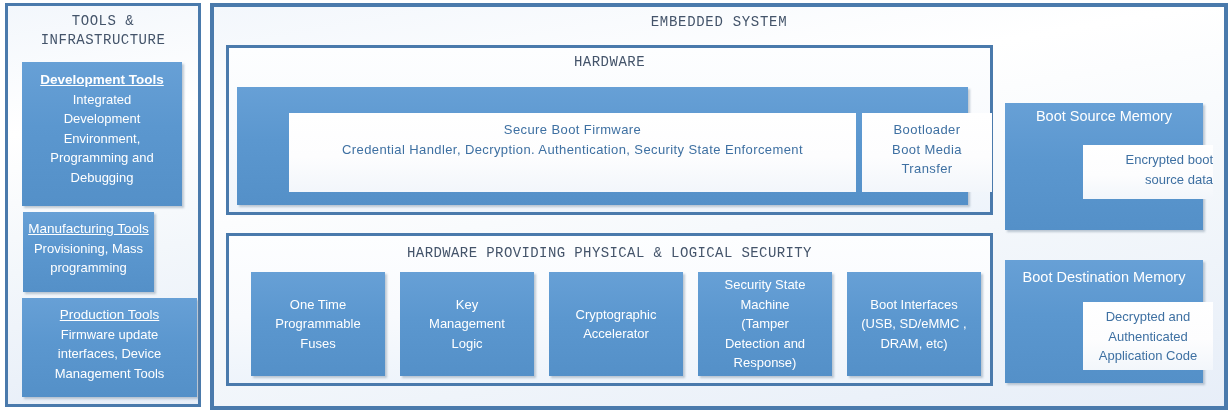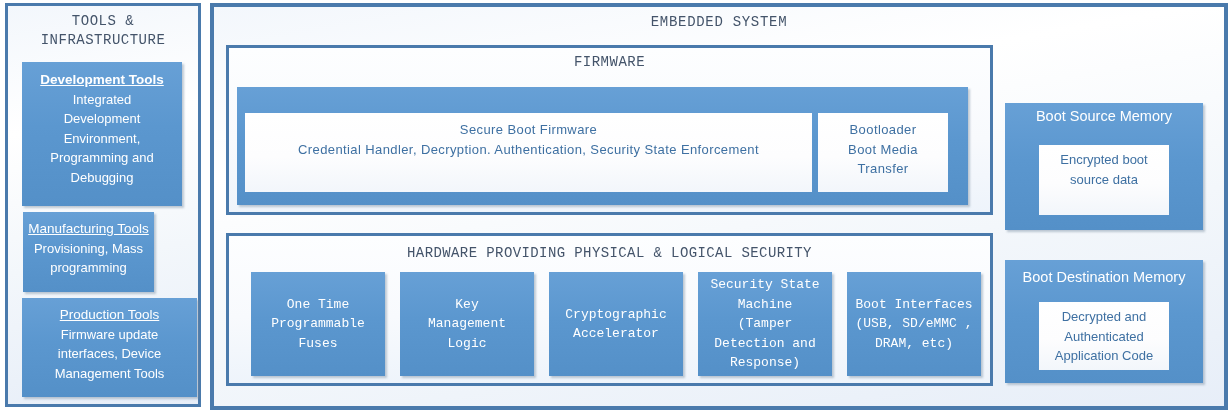--- a/index.html
+++ b/index.html
@@ -28,21 +28,21 @@
     box-shadow: 1.5px 1.5px 2px rgba(120,140,160,.45);
     color: #ffffff; text-align: center;
     font-size: 13px; line-height: 19.5px;
   }
   .blue-box .heading { text-decoration: underline; font-size: 13.5px; }
   .blue-box .heading.bold { font-weight: bold; }
   .white-box {
     position: absolute;
     background: linear-gradient(180deg, #ffffff 0%, #fdfdfe 55%, #f2f6fb 100%);
     color: #3e70a2; text-align: center;
-    font-size: 13px; line-height: 19.5px;
+    font-size: 13px; line-height: 19.5px; margin-left: 44px;
   }
   .inner-frame {
     position: absolute;
     border: 3px solid #4a7aac;
     background: linear-gradient(180deg, #fdfeff 0%, #f8fafd 55%, #eef4fb 100%);
   }
   #tools-panel   { left: 5px;  top: 3px; width: 196px;  height: 404px; }
   #embedded-panel{ left: 210px; top: 3px; width: 1018px; height: 407px; border-width: 4px; }
 
   
@@ -54,32 +54,32 @@
   
   #es-title { top: 6px; letter-spacing: .7px; }
   #firmware-frame { left: 12px; top: 38px; width: 767px; height: 170px; }
   #firmware-title { top: 5px; }
   #bootcode-box { left: 8px; top: 39px; width: 731px; height: 118px; padding-top: 23px; font-size: 13.5px; letter-spacing: .4px; }
   #secureboot-box { left: 8px;  top: 26px; width: 567px; height: 79px; padding-top: 7px; }
   #bootloader-box { left: 581px; top: 26px; width: 130px; height: 79px; padding-top: 7px; }
 
   #hardware-frame { left: 12px; top: 226px; width: 767px; height: 153px; }
   #hardware-title { top: 8px; letter-spacing: .4px; }
-  .hw-block { top: 36px; width: 134px; height: 104px; display: flex; align-items: center; justify-content: center; padding: 2px; font-family: Liberation Mono, monospace; }
+  .hw-block { top: 36px; width: 134px; height: 104px; display: flex; align-items: center; justify-content: center; padding: 2px; }
   #hw-block-0 { left: 22px; }
   #hw-block-1 { left: 171px; }
   #hw-block-2 { left: 320px; }
   #hw-block-3 { left: 469px; }
   #hw-block-4 { left: 618px; }
 
   .memory-box { left: 791px; width: 198px; font-size: 14.5px; }
   #boot-source-memory { top: 96px;  height: 127px; padding-top: 4px; }
   #boot-dest-memory   { top: 253px; height: 123px; padding-top: 8px; }
   .memory-inner { left: 34px; top: 42px; width: 130px; padding-top: 5px; }
-  #bsm-inner { height: 70px; }
+  #bsm-inner { height: 54px; text-align: right; }
   #bdm-inner { height: 68px; }
 </style>
 </head>
 <body>
 
 <div class="panel" id="tools-panel">
   <div class="section-title pre" id="tools-title">TOOLS &amp;
 INFRASTRUCTURE</div>
 
   <div class="blue-box" id="tools-box-dev">
@@ -102,21 +102,21 @@
     <div class="pre">Firmware update
 interfaces, Device
 Management Tools</div>
   </div>
 </div>
 
 <div class="panel" id="embedded-panel">
   <div class="section-title" id="es-title">EMBEDDED SYSTEM</div>
 
   <div class="inner-frame" id="firmware-frame">
-    <div class="section-title" id="firmware-title">FIRMWARE</div>
+    <div class="section-title" id="firmware-title">HARDWARE</div>
 
     <div class="blue-box" id="bootcode-box">
       <span>UNCHANGEABLE BOOT CODE</span>
 
       <div class="white-box" id="secureboot-box">
         <div>Secure Boot Firmware</div>
         <div>Credential Handler, Decryption. Authentication, Security State Enforcement</div>
       </div>
 
       <div class="white-box pre" id="bootloader-box">Bootloader

